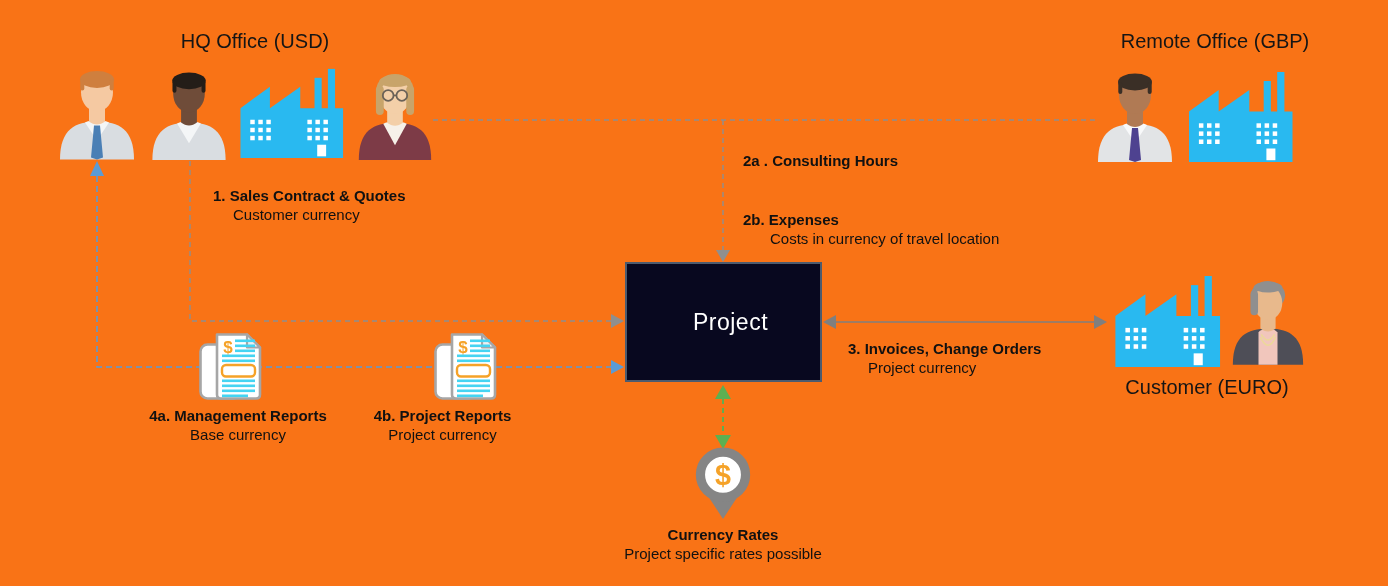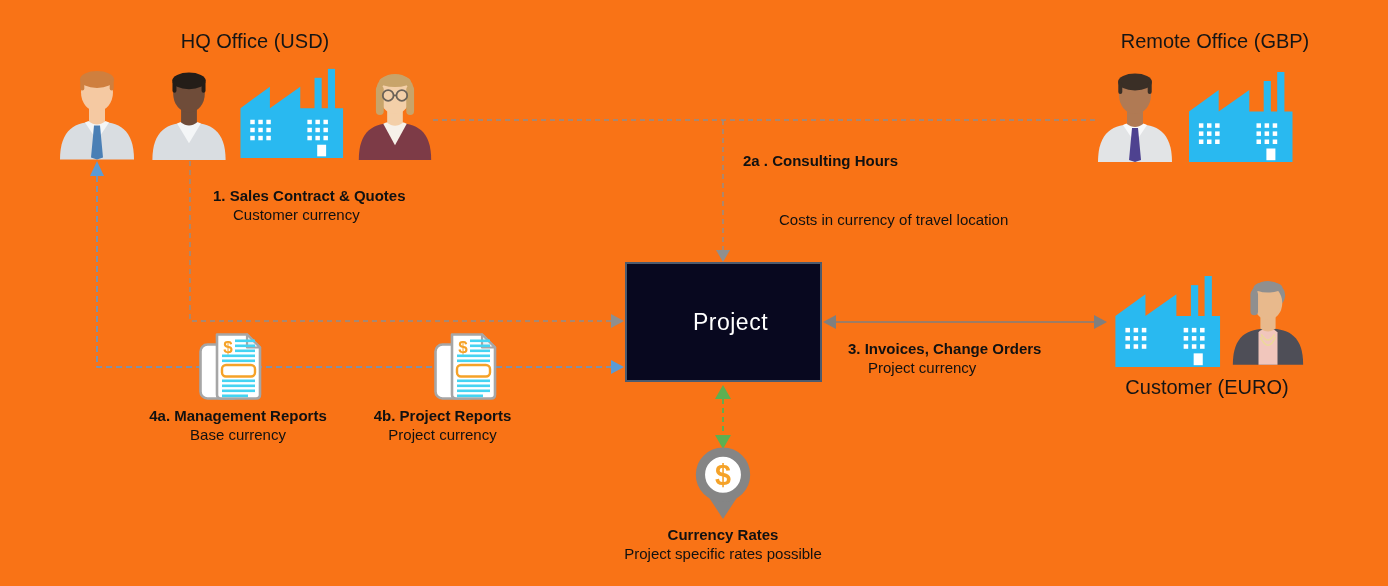--- a/index.html
+++ b/index.html
@@ -193,21 +193,22 @@
           <rect x="98" y="75" width="5" height="5"></rect>
         <rect x="91" y="85" width="10" height="13"></rect>
       </g>
     </svg>
   </div>
 
   <div class="label flow" style="left:743px; top:151px;">
     <div class="t">2a . Consulting Hours</div>
   </div>
   <div class="label flow" style="left:743px; top:210px;">
-    <div class="s" style="margin-left:36px;">Costs in currency of travel location</div>
+    <div class="t">2b. Expenses</div>
+    <div class="s" style="margin-left:27px;">Costs in currency of travel location</div>
   </div>
 
   <div class="box project-box">
     <span class="project-label">Project</span>
   </div>
 
   <div class="label flow" style="left:848px; top:339px;">
     <div class="t">3. Invoices, Change Orders</div>
     <div class="s" style="margin-left:20px;">Project currency</div>
   </div>

